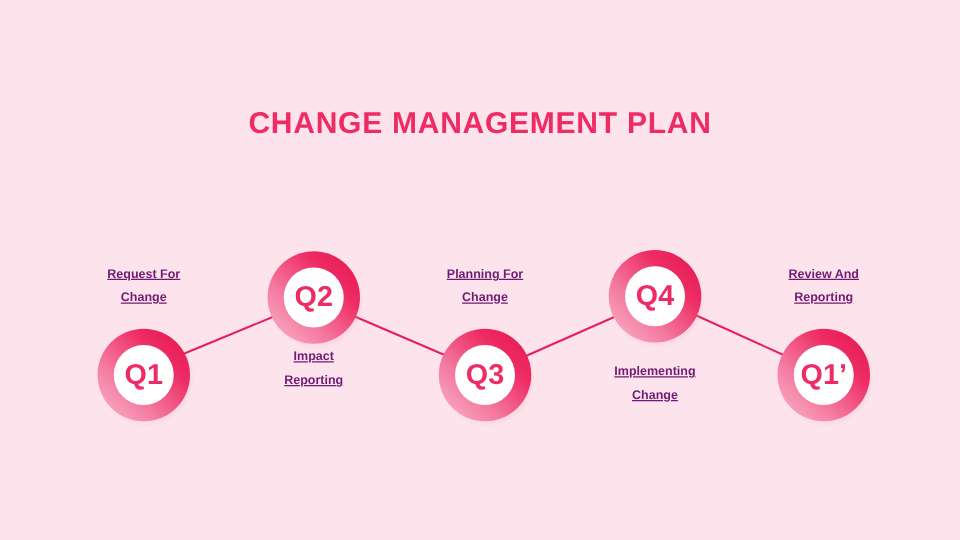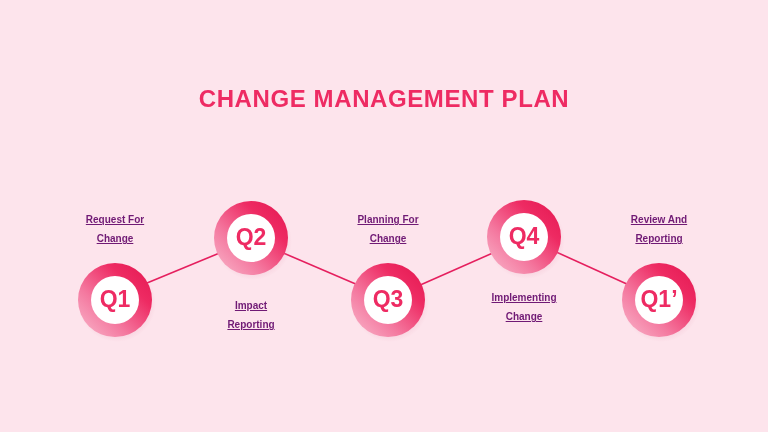--- a/index.html
+++ b/index.html
@@ -135,21 +135,21 @@
         <text class="node-code" x="659" y="301">Q1’</text>
       </g>
     </svg>
   </div>
 
   <div class="step-label" style="left:30px; top:210px;">
     <div>Request For</div>
     <div>Change</div>
   </div>
 
-  <div class="step-label" style="left:166px; top:296px;">
+  <div class="step-label" style="left:166px; top:276px;">
     <div>Impact</div>
     <div>Reporting</div>
   </div>
 
   <div class="step-label" style="left:303px; top:210px;">
     <div>Planning For</div>
     <div>Change</div>
   </div>
 
   <div class="step-label" style="left:439px; top:288px;">

